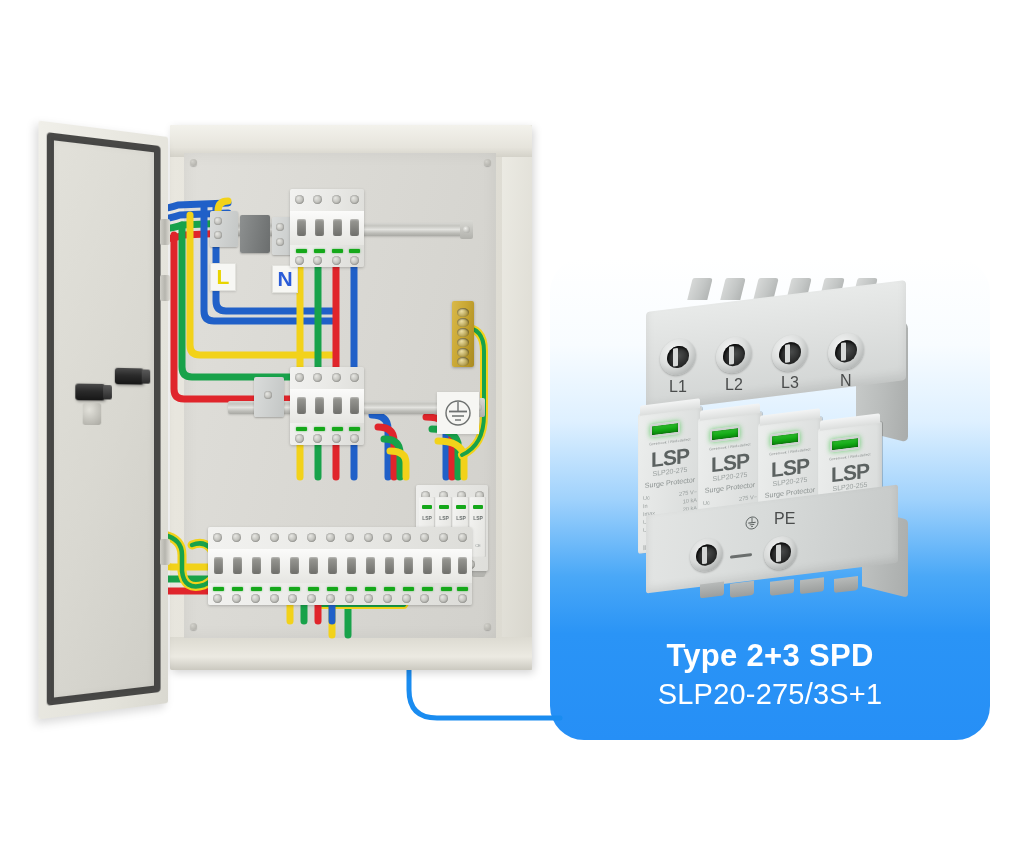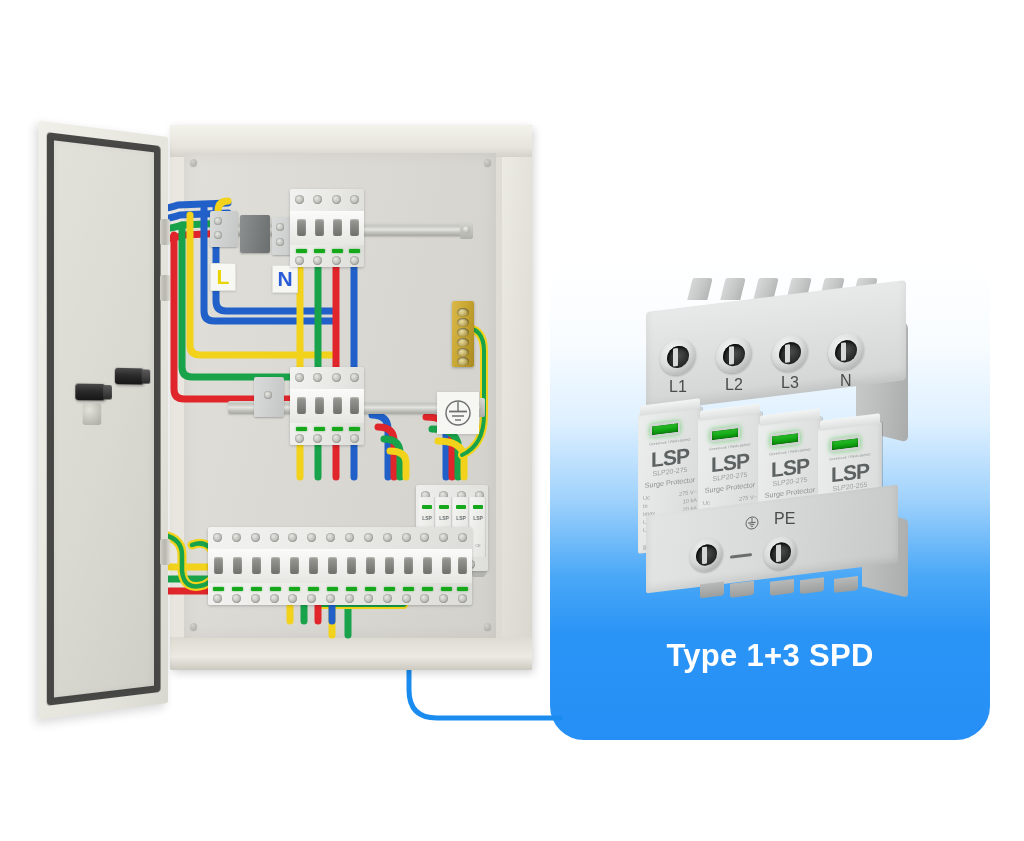--- a/index.html
+++ b/index.html
@@ -386,21 +386,22 @@
     <div class="spd-feet">
       <div class="foot" style="left:0px;  top:0px;"></div>
       <div class="foot" style="left:30px; top:3px;"></div>
       <div class="foot" style="left:70px; top:6px;"></div>
       <div class="foot" style="left:100px;top:8px;"></div>
       <div class="foot" style="left:134px;top:11px;"></div>
     </div>
   </div>
 
   <div class="caption">
-    <div class="cap1">Type 1+3 SPD</div>
+    <div class="cap1">Type 2+3 SPD</div>
+    <div class="cap2">SLP20-275/3S+1</div>
   </div>
 
   <div class="enclosure">
 
     <div class="cab-body"></div>
     <div class="cab-rightlip"></div>
     <div class="cab-toplip"></div>
     <div class="cab-botlip"></div>
     <div class="backplate"></div>
     <div class="bp-screw" style="left:158px; top:44px;"></div>

